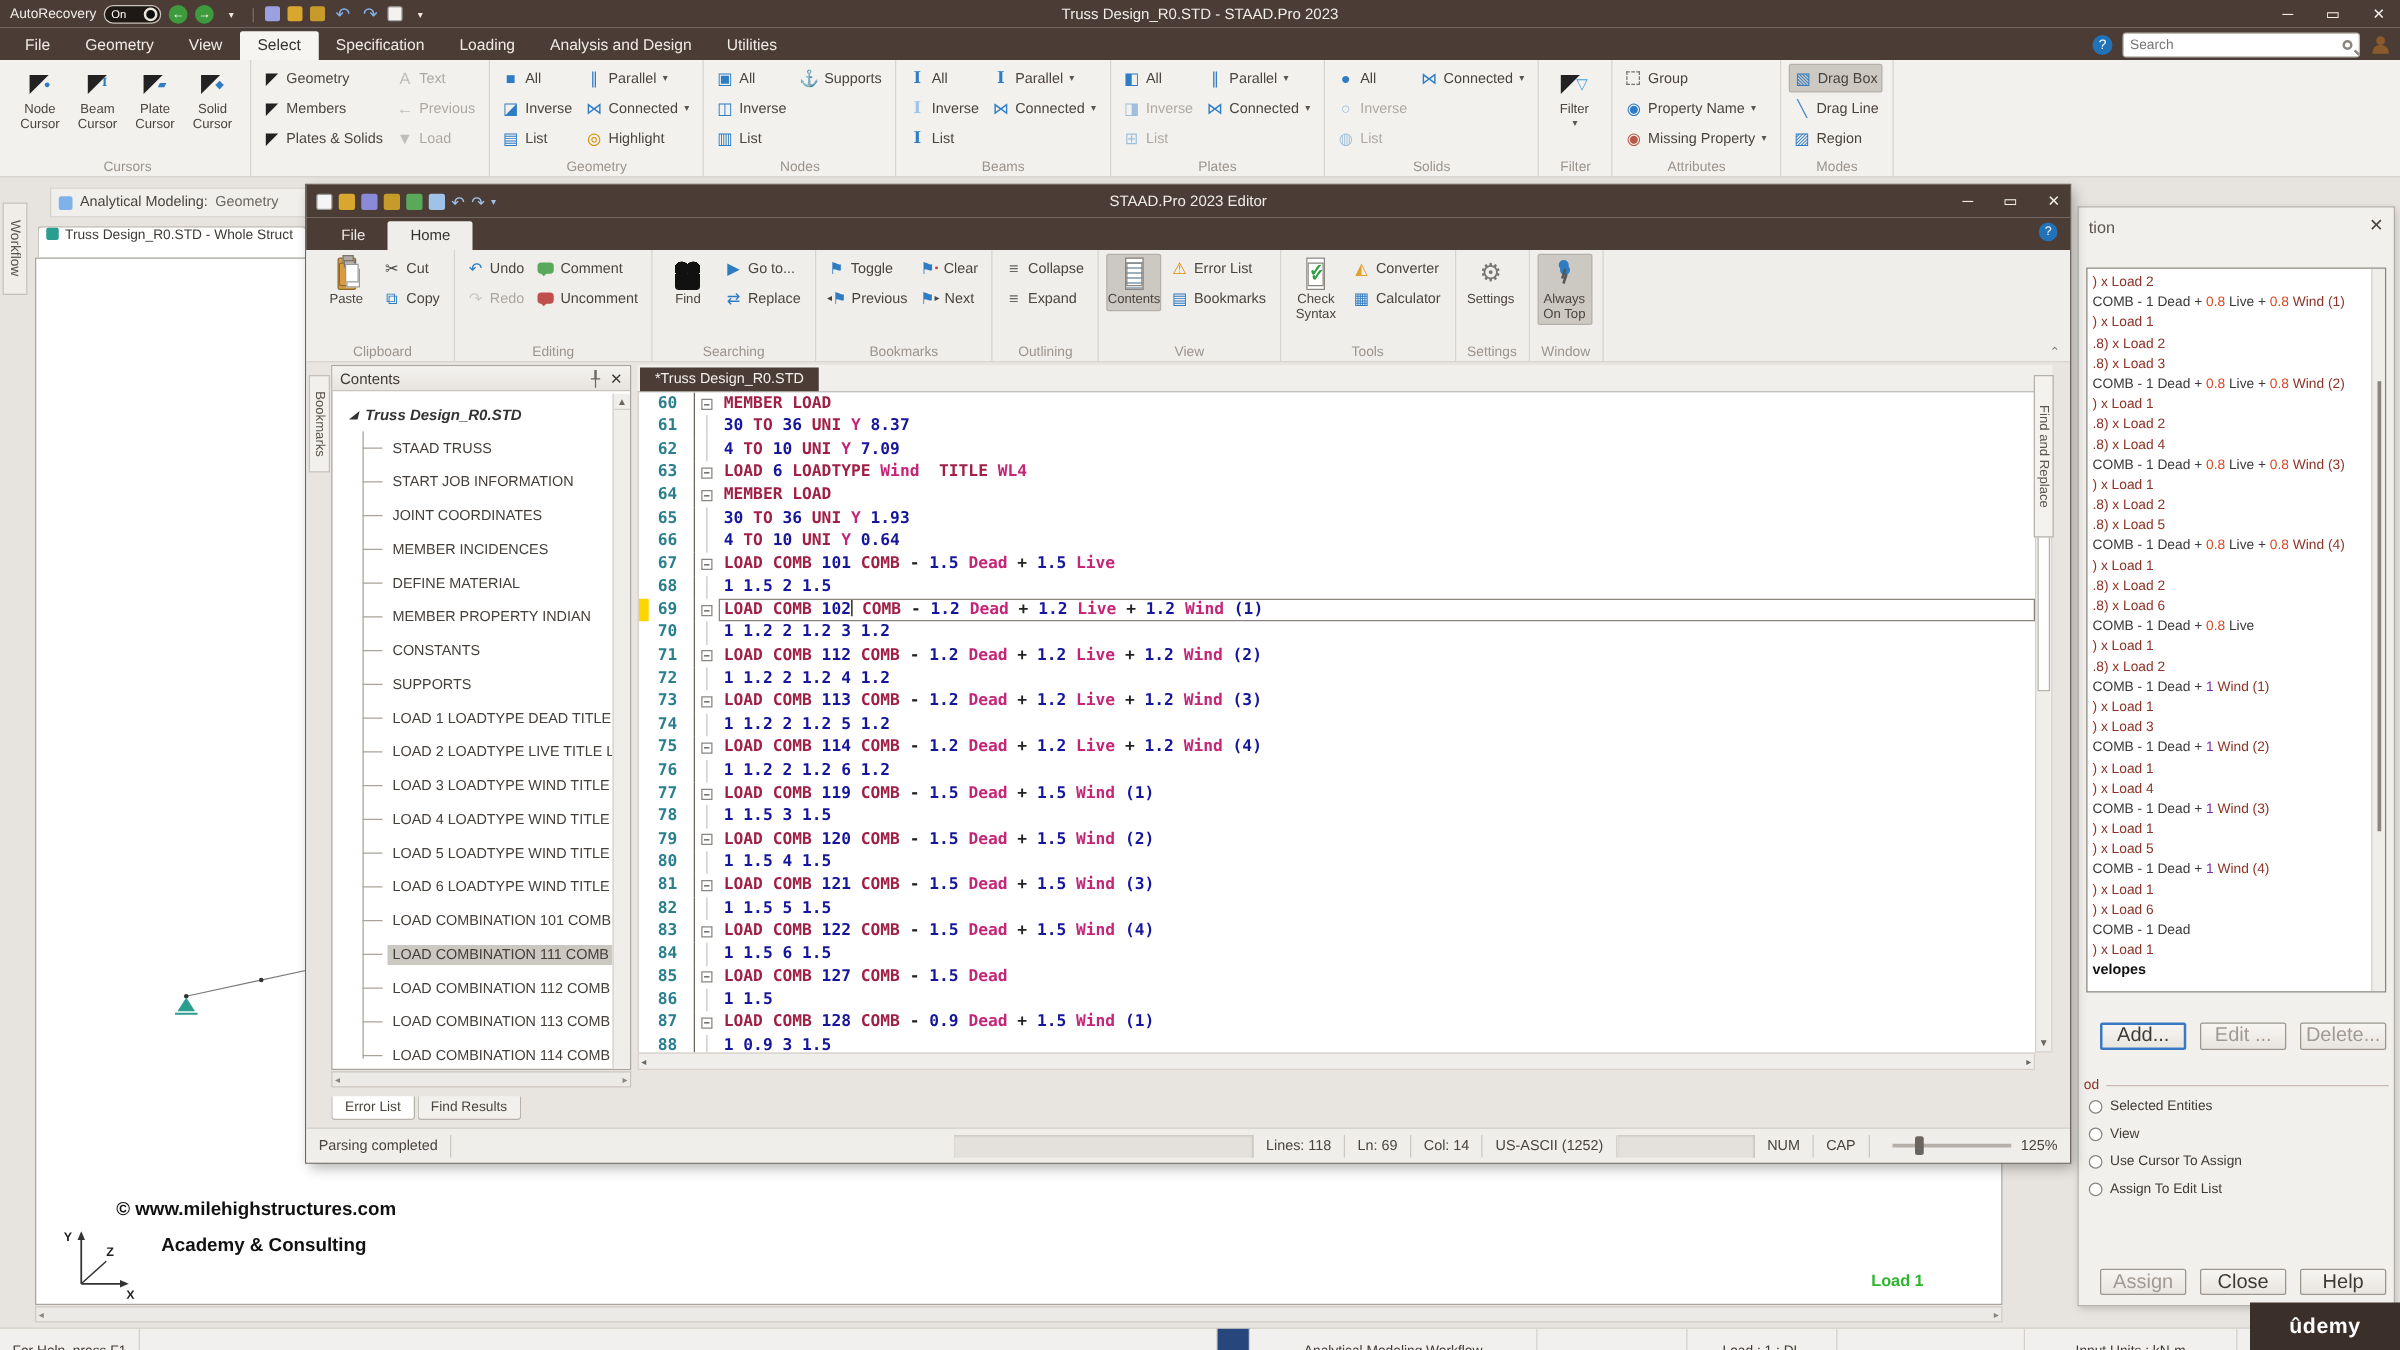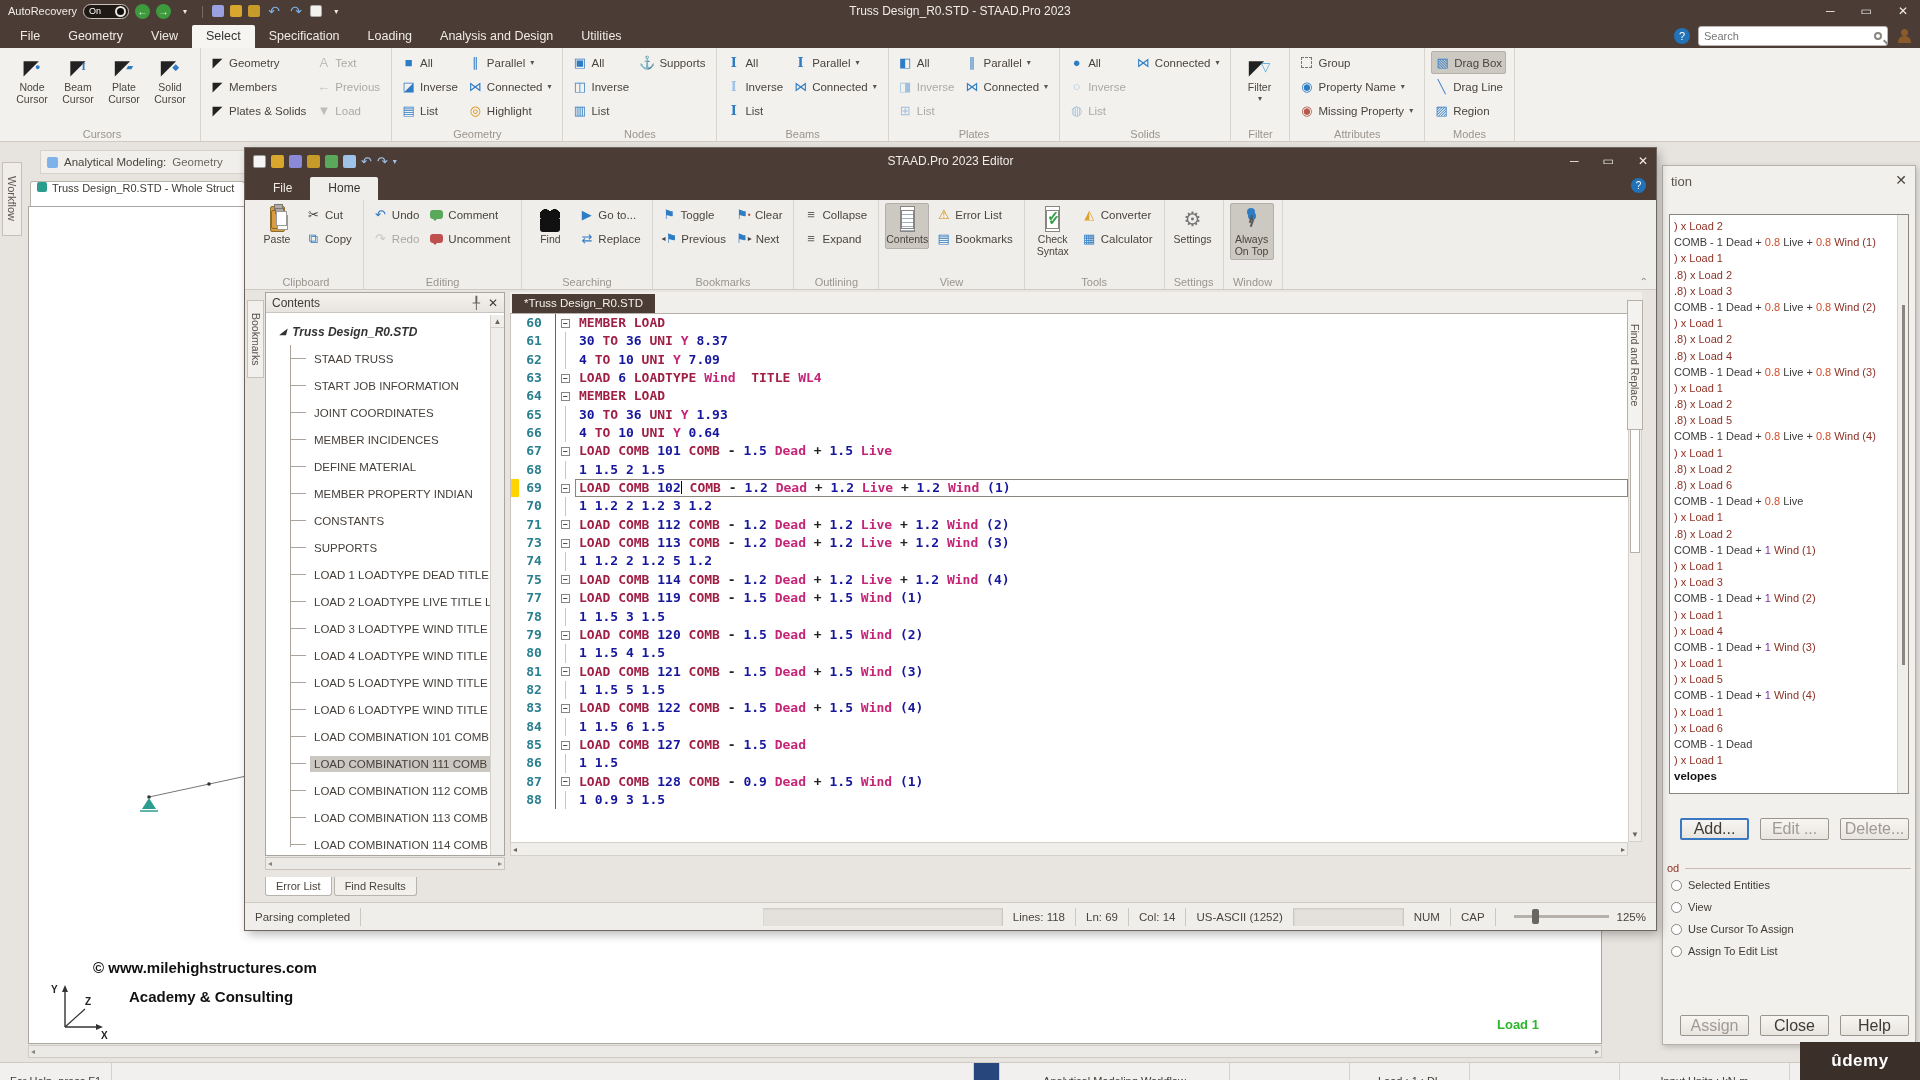--- a/index.html
+++ b/index.html
@@ -914,23 +914,25 @@
             <div class="cline"><span class="gut"></span><span class="lno">62</span><span class="foldc"><span class="childbar"></span></span><span class="ctext"><span class="n">4</span><span class="k"> TO</span><span class="n"> 10</span><span class="k"> UNI</span><span class="m"> Y</span><span class="n"> 7.09</span></span></div>
             <div class="cline"><span class="gut"></span><span class="lno">63</span><span class="foldc"><span class="foldbox">−</span></span><span class="ctext"><span class="k">LOAD</span><span class="n"> 6</span><span class="k"> LOADTYPE</span><span class="m"> Wind</span><span class="k">  TITLE</span><span class="m"> WL4</span></span></div>
             <div class="cline"><span class="gut"></span><span class="lno">64</span><span class="foldc"><span class="foldbox">−</span></span><span class="ctext"><span class="k">MEMBER LOAD</span></span></div>
             <div class="cline"><span class="gut"></span><span class="lno">65</span><span class="foldc"><span class="childbar"></span></span><span class="ctext"><span class="n">30</span><span class="k"> TO</span><span class="n"> 36</span><span class="k"> UNI</span><span class="m"> Y</span><span class="n"> 1.93</span></span></div>
             <div class="cline"><span class="gut"></span><span class="lno">66</span><span class="foldc"><span class="childbar"></span></span><span class="ctext"><span class="n">4</span><span class="k"> TO</span><span class="n"> 10</span><span class="k"> UNI</span><span class="m"> Y</span><span class="n"> 0.64</span></span></div>
             <div class="cline"><span class="gut"></span><span class="lno">67</span><span class="foldc"><span class="foldbox">−</span></span><span class="ctext"><span class="k">LOAD COMB</span><span class="n"> 101</span><span class="k"> COMB</span><span class="d"> - </span><span class="n">1.5</span><span class="m"> Dead</span><span class="d"> + </span><span class="n">1.5</span><span class="m"> Live</span></span></div>
             <div class="cline"><span class="gut"></span><span class="lno">68</span><span class="foldc"><span class="childbar"></span></span><span class="ctext"><span class="n">1 1.5 2 1.5</span></span></div>
             <div class="cline cur"><span class="gut"></span><span class="lno">69</span><span class="foldc"><span class="foldbox">−</span></span><span class="ctext"><span class="k">LOAD COMB</span><span class="n"> 102</span><span class="caret"></span><span class="k"> COMB</span><span class="d"> - </span><span class="n">1.2</span><span class="m"> Dead</span><span class="d"> + </span><span class="n">1.2</span><span class="m"> Live</span><span class="d"> + </span><span class="n">1.2</span><span class="m"> Wind</span><span class="n"> (1)</span></span></div>
             <div class="cline"><span class="gut"></span><span class="lno">70</span><span class="foldc"><span class="childbar"></span></span><span class="ctext"><span class="n">1 1.2 2 1.2 3 1.2</span></span></div>
             <div class="cline"><span class="gut"></span><span class="lno">71</span><span class="foldc"><span class="foldbox">−</span></span><span class="ctext"><span class="k">LOAD COMB</span><span class="n"> 112</span><span class="k"> COMB</span><span class="d"> - </span><span class="n">1.2</span><span class="m"> Dead</span><span class="d"> + </span><span class="n">1.2</span><span class="m"> Live</span><span class="d"> + </span><span class="n">1.2</span><span class="m"> Wind</span><span class="n"> (2)</span></span></div>
+            <div class="cline"><span class="gut"></span><span class="lno">72</span><span class="foldc"><span class="childbar"></span></span><span class="ctext"><span class="n">1 1.2 2 1.2 4 1.2</span></span></div>
             <div class="cline"><span class="gut"></span><span class="lno">73</span><span class="foldc"><span class="foldbox">−</span></span><span class="ctext"><span class="k">LOAD COMB</span><span class="n"> 113</span><span class="k"> COMB</span><span class="d"> - </span><span class="n">1.2</span><span class="m"> Dead</span><span class="d"> + </span><span class="n">1.2</span><span class="m"> Live</span><span class="d"> + </span><span class="n">1.2</span><span class="m"> Wind</span><span class="n"> (3)</span></span></div>
             <div class="cline"><span class="gut"></span><span class="lno">74</span><span class="foldc"><span class="childbar"></span></span><span class="ctext"><span class="n">1 1.2 2 1.2 5 1.2</span></span></div>
             <div class="cline"><span class="gut"></span><span class="lno">75</span><span class="foldc"><span class="foldbox">−</span></span><span class="ctext"><span class="k">LOAD COMB</span><span class="n"> 114</span><span class="k"> COMB</span><span class="d"> - </span><span class="n">1.2</span><span class="m"> Dead</span><span class="d"> + </span><span class="n">1.2</span><span class="m"> Live</span><span class="d"> + </span><span class="n">1.2</span><span class="m"> Wind</span><span class="n"> (4)</span></span></div>
+            <div class="cline"><span class="gut"></span><span class="lno">76</span><span class="foldc"><span class="childbar"></span></span><span class="ctext"><span class="n">1 1.2 2 1.2 6 1.2</span></span></div>
             <div class="cline"><span class="gut"></span><span class="lno">77</span><span class="foldc"><span class="foldbox">−</span></span><span class="ctext"><span class="k">LOAD COMB</span><span class="n"> 119</span><span class="k"> COMB</span><span class="d"> - </span><span class="n">1.5</span><span class="m"> Dead</span><span class="d"> + </span><span class="n">1.5</span><span class="m"> Wind</span><span class="n"> (1)</span></span></div>
             <div class="cline"><span class="gut"></span><span class="lno">78</span><span class="foldc"><span class="childbar"></span></span><span class="ctext"><span class="n">1 1.5 3 1.5</span></span></div>
             <div class="cline"><span class="gut"></span><span class="lno">79</span><span class="foldc"><span class="foldbox">−</span></span><span class="ctext"><span class="k">LOAD COMB</span><span class="n"> 120</span><span class="k"> COMB</span><span class="d"> - </span><span class="n">1.5</span><span class="m"> Dead</span><span class="d"> + </span><span class="n">1.5</span><span class="m"> Wind</span><span class="n"> (2)</span></span></div>
             <div class="cline"><span class="gut"></span><span class="lno">80</span><span class="foldc"><span class="childbar"></span></span><span class="ctext"><span class="n">1 1.5 4 1.5</span></span></div>
             <div class="cline"><span class="gut"></span><span class="lno">81</span><span class="foldc"><span class="foldbox">−</span></span><span class="ctext"><span class="k">LOAD COMB</span><span class="n"> 121</span><span class="k"> COMB</span><span class="d"> - </span><span class="n">1.5</span><span class="m"> Dead</span><span class="d"> + </span><span class="n">1.5</span><span class="m"> Wind</span><span class="n"> (3)</span></span></div>
             <div class="cline"><span class="gut"></span><span class="lno">82</span><span class="foldc"><span class="childbar"></span></span><span class="ctext"><span class="n">1 1.5 5 1.5</span></span></div>
             <div class="cline"><span class="gut"></span><span class="lno">83</span><span class="foldc"><span class="foldbox">−</span></span><span class="ctext"><span class="k">LOAD COMB</span><span class="n"> 122</span><span class="k"> COMB</span><span class="d"> - </span><span class="n">1.5</span><span class="m"> Dead</span><span class="d"> + </span><span class="n">1.5</span><span class="m"> Wind</span><span class="n"> (4)</span></span></div>
             <div class="cline"><span class="gut"></span><span class="lno">84</span><span class="foldc"><span class="childbar"></span></span><span class="ctext"><span class="n">1 1.5 6 1.5</span></span></div>
             <div class="cline"><span class="gut"></span><span class="lno">85</span><span class="foldc"><span class="foldbox">−</span></span><span class="ctext"><span class="k">LOAD COMB</span><span class="n"> 127</span><span class="k"> COMB</span><span class="d"> - </span><span class="n">1.5</span><span class="m"> Dead</span></span></div>
             <div class="cline"><span class="gut"></span><span class="lno">86</span><span class="foldc"><span class="childbar"></span></span><span class="ctext"><span class="n">1 1.5</span></span></div>

